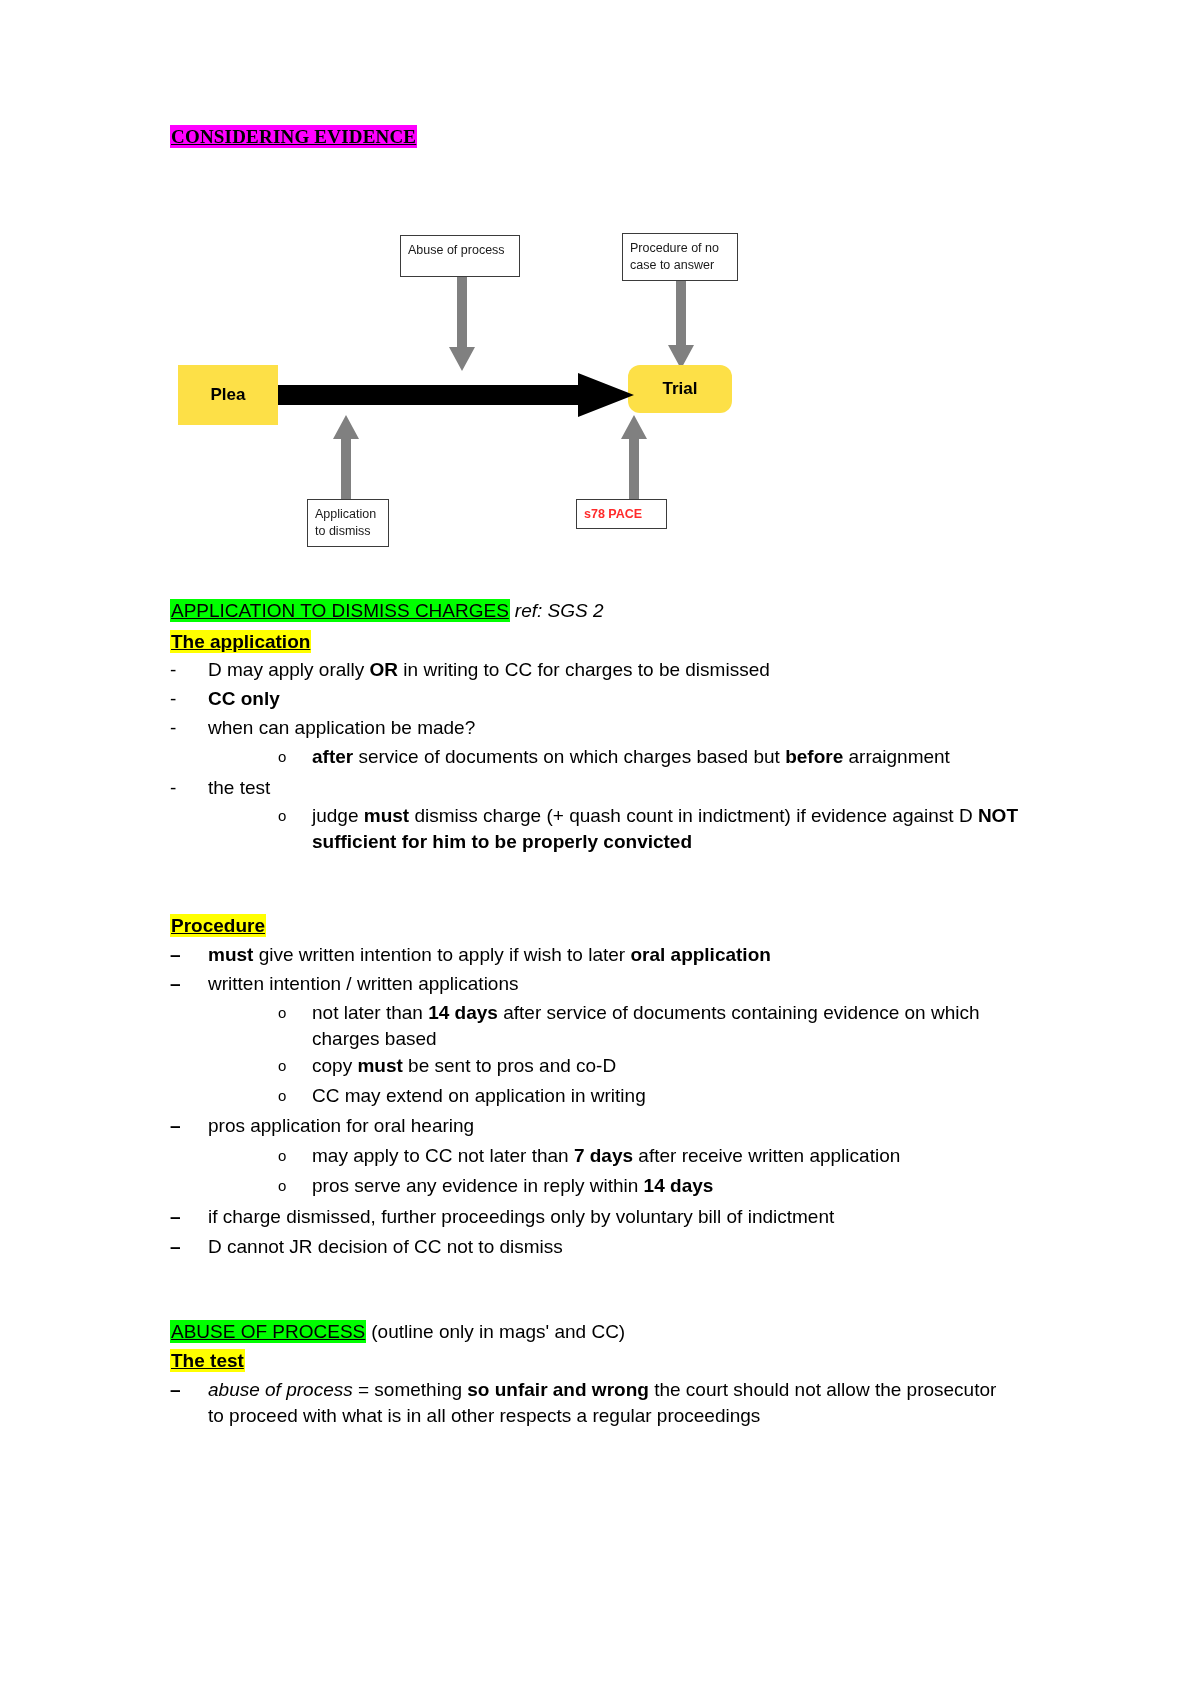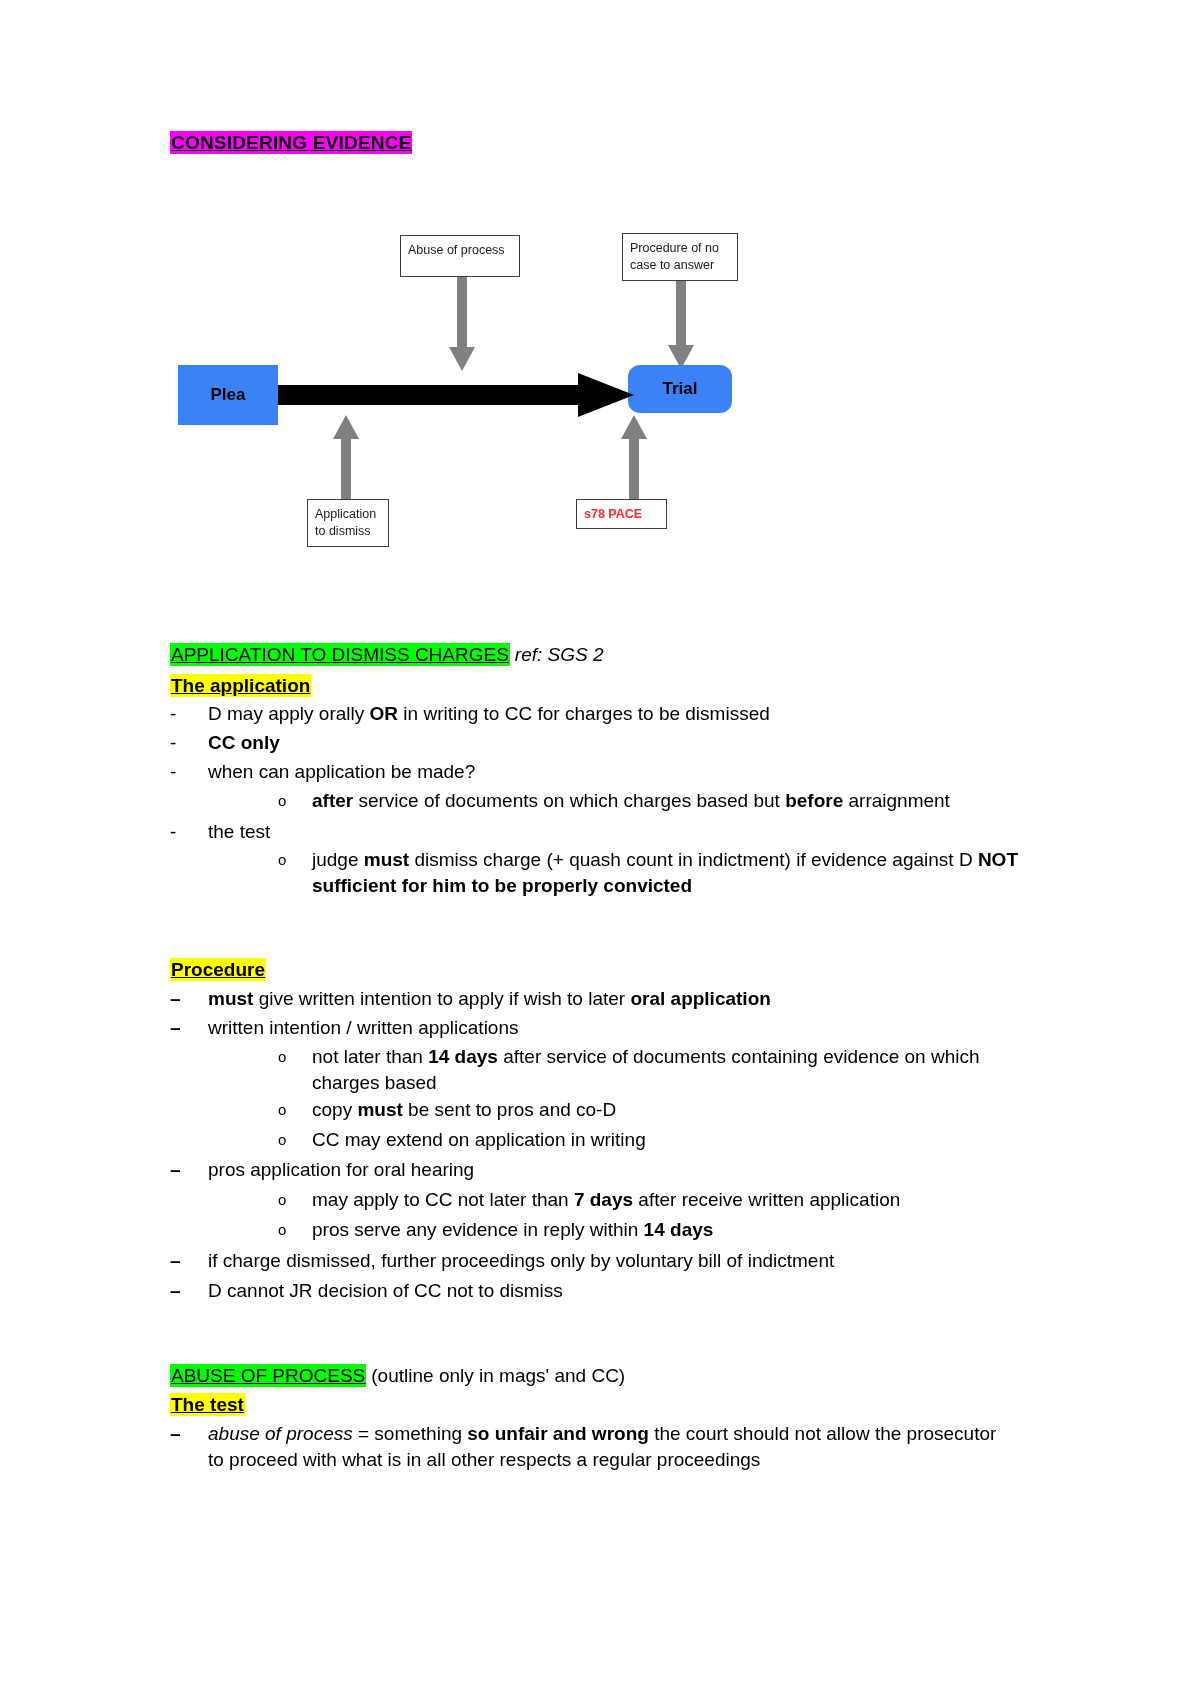--- a/index.html
+++ b/index.html
@@ -20,21 +20,22 @@
     width: 1200px;
     height: 1698px;
     box-sizing: border-box;
     padding: 0;
   }
 
   
   .title-row {
     position: absolute;
     left: 170px;
-    top: 132px;
+    top: 126px;
+    font-family: Liberation Serif, serif;
   }
   .hl-magenta {
     background: #ff00ff;
     font-weight: bold;
     text-decoration: underline;
     font-size: 19px;
     letter-spacing: 0.2px;
     padding: 1px 1px;
   }
   .hl-green {
@@ -79,21 +80,21 @@
     padding: 6px 7px;
     font-family: "Liberation Sans", sans-serif;
   }
   .node-box.red-text {
     color: #ff2b2b;
     font-weight: bold;
     font-size: 12.5px;
   }
   .blue-box {
     position: absolute;
-    background: #3b82f6;
+    background: #fde047;
     color: #000000;
     font-weight: bold;
     font-size: 17px;
     display: flex;
     align-items: center;
     justify-content: center;
     box-sizing: border-box;
   }
   .grey-arrow {
     position: absolute;
@@ -101,21 +102,20 @@
   .black-arrow {
     position: absolute;
   }
 
   
   .blk {
     position: absolute;
     font-size: 19px;
     line-height: 1.38;
     color: #000000;
-    margin-top: 44px;
   }
   .b {
     font-weight: bold;
   }
   .u {
   }
   .i {
     font-style: italic;
   }
   .bullet-row {

